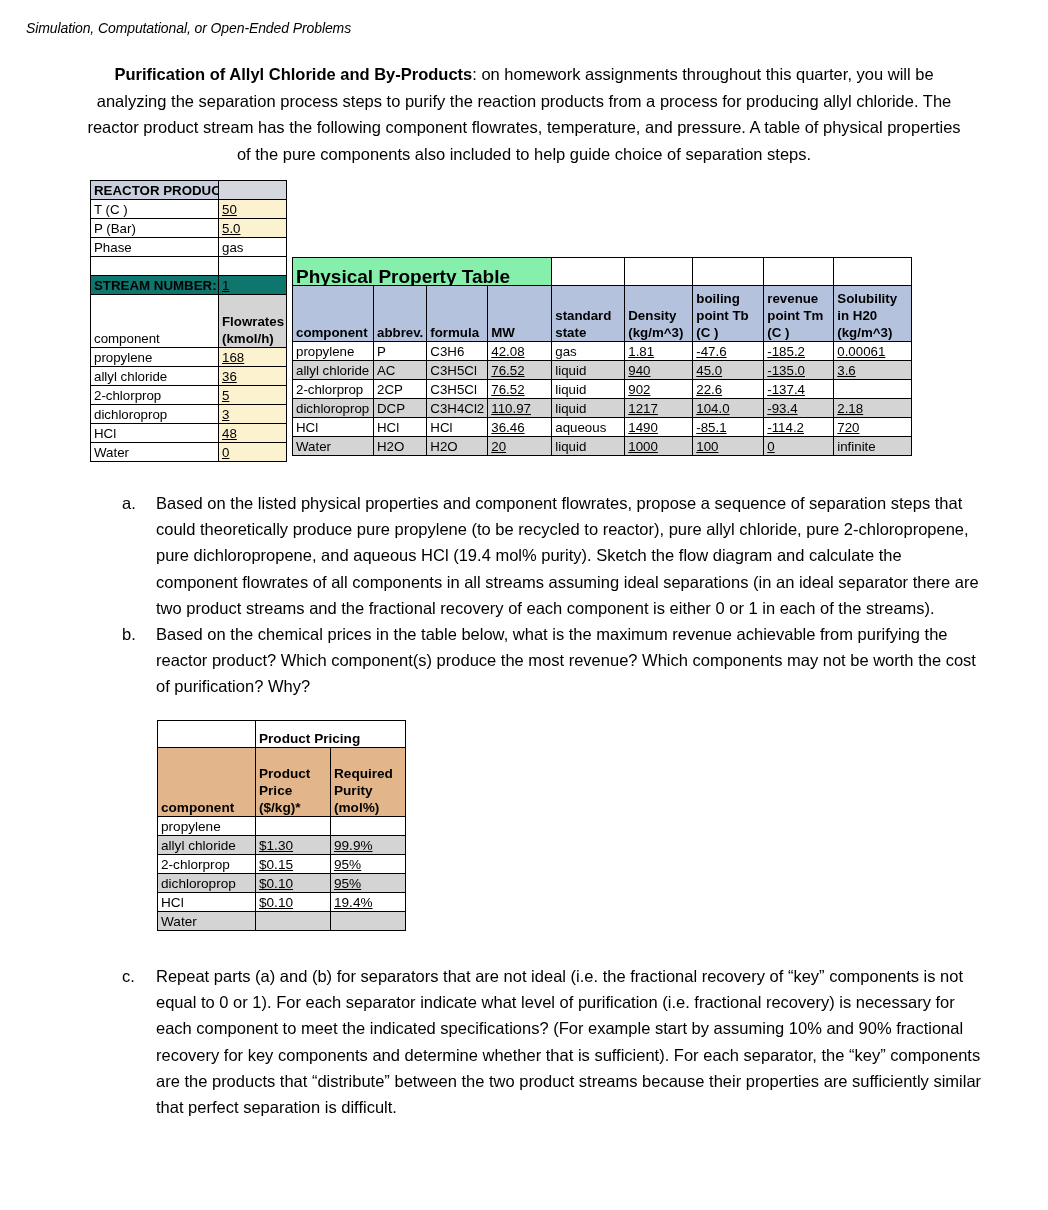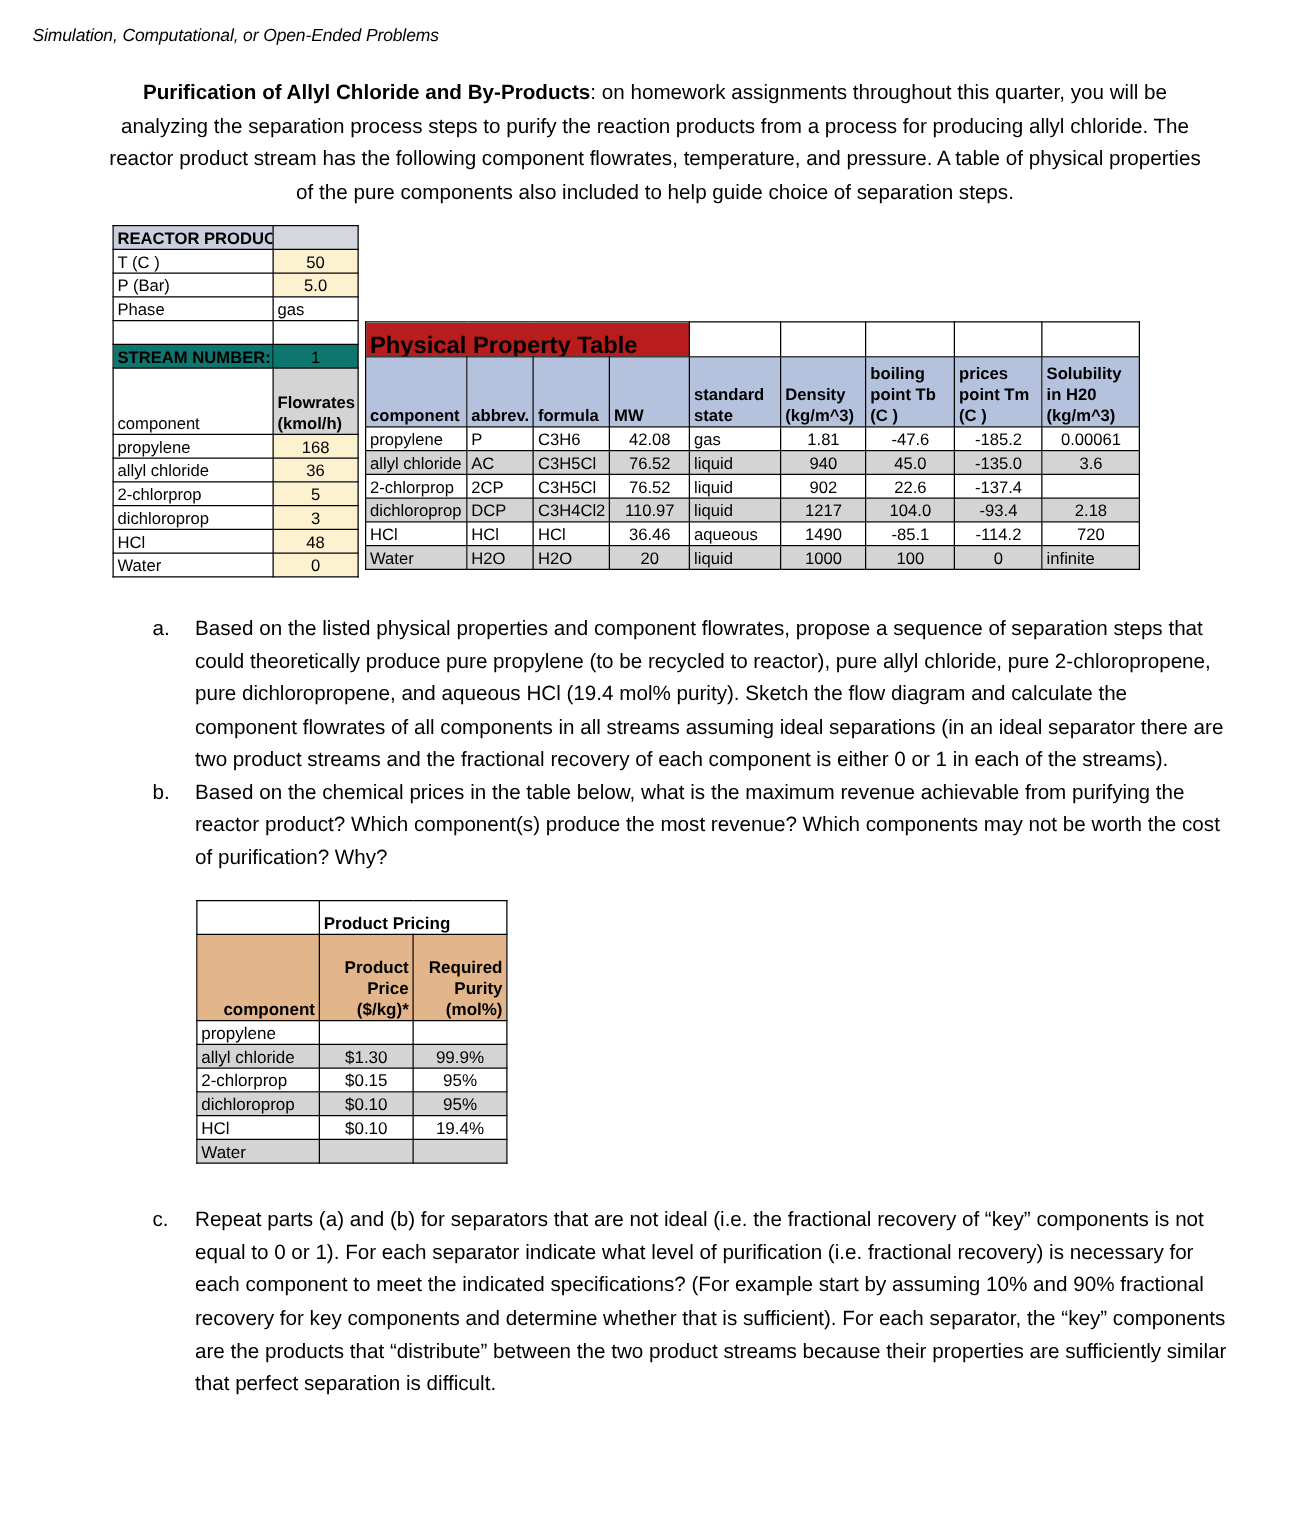--- a/index.html
+++ b/index.html
@@ -48,21 +48,21 @@
   }
   table.sheet td {
     border: 1px solid #000000;
     padding: 0 3px;
     height: 18px;
     line-height: 17px;
     vertical-align: bottom;
     overflow: hidden;
     white-space: nowrap;
   }
-  td.num { text-align: center; }
+  td.num { text-align: left; text-decoration: underline; }
 
   
   .reactor-table {
     position: absolute;
     left: 90px;
     top: 180px;
     width: 196px;
   }
   .reactor-table td { height: 19px; }
   .hdr-dark {
@@ -104,21 +104,21 @@
   }
   .prop-table td { height: 19px; }
   .ptitle {
     font-size: 19px;
     font-weight: bold;
     text-align: left;
     border: 1px solid #000 !important;
     border-right: 1px solid #000 !important;
     height: 27px !important;
     vertical-align: middle;
-    background: #b91c1c;
+    background: #86efac;
   }
   .ptitle-empty {
     background: #ffffff;
     height: 27px !important;
   }
   .phead {
     background: #b4c2dd;
     font-weight: bold;
     vertical-align: bottom;
     height: 55px !important;
@@ -180,21 +180,20 @@
     height: 26px !important;
     border-right: 1px solid #000 !important;
   }
   .pp-head {
     background: #e3b58a;
     font-weight: bold;
     vertical-align: bottom;
     height: 68px !important;
     line-height: 17px;
     white-space: normal;
-    text-align: right;
   }
   .pp-band { background: #d4d4d4; }
 </style>
 </head>
 <body>
 
 <div class="section-heading">Simulation, Computational, or Open-Ended Problems</div>
 
 <div class="intro"><b>Purification of Allyl Chloride and By-Products</b><span>: on homework assignments throughout this quarter, you will be analyzing the separation process steps to purify the reaction products from a process for producing allyl chloride. The reactor product stream has the following component flowrates, temperature, and pressure. A table of physical properties of the pure components also included to help guide choice of separation steps.</span></div>
 
@@ -281,21 +280,21 @@
       <td class="ptitle-empty"></td>
     </tr>
     <tr>
       <td class="phead"><span>component</span></td>
       <td class="phead"><span>abbrev.</span></td>
       <td class="phead"><span>formula</span></td>
       <td class="phead"><span>MW</span></td>
       <td class="phead"><span>standard</span><br><span>state</span></td>
       <td class="phead"><span>Density</span><br><span>(kg/m^3)</span></td>
       <td class="phead"><span>boiling</span><br><span>point Tb</span><br><span>(C )</span></td>
-      <td class="phead"><span>prices</span><br><span>point Tm</span><br><span>(C )</span></td>
+      <td class="phead"><span>revenue</span><br><span>point Tm</span><br><span>(C )</span></td>
       <td class="phead"><span>Solubility</span><br><span>in H20</span><br><span>(kg/m^3)</span></td>
     </tr>
 
     <tr>
       <td>propylene</td>
       <td>P</td>
       <td>C3H6</td>
       <td class="num">42.08</td>
       <td>gas</td>
       <td class="num">1.81</td>

